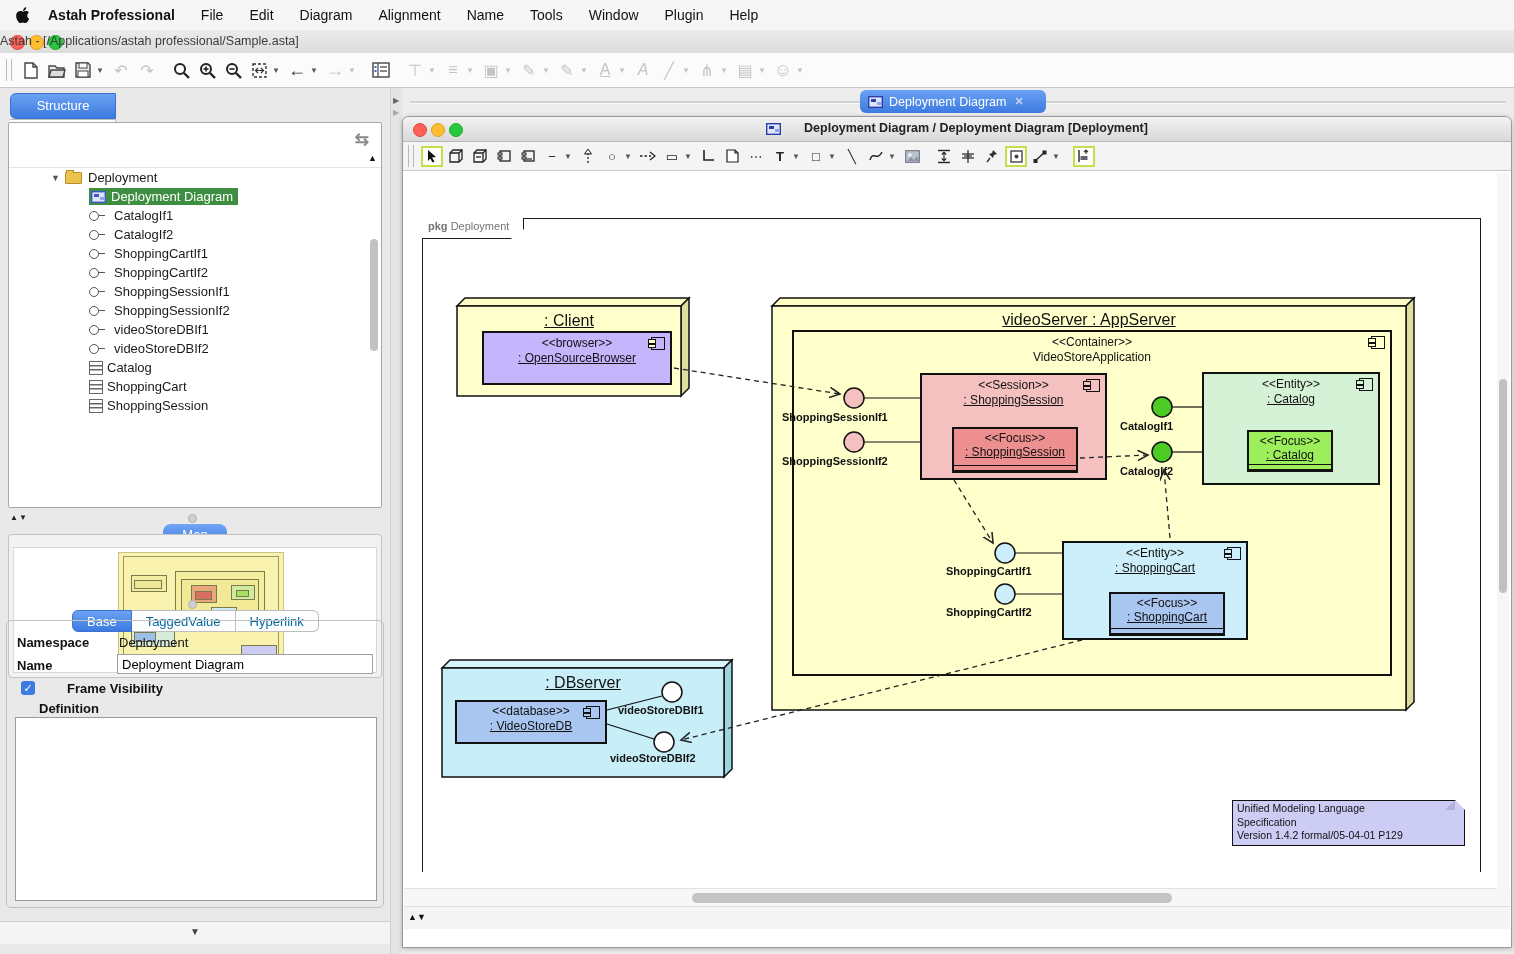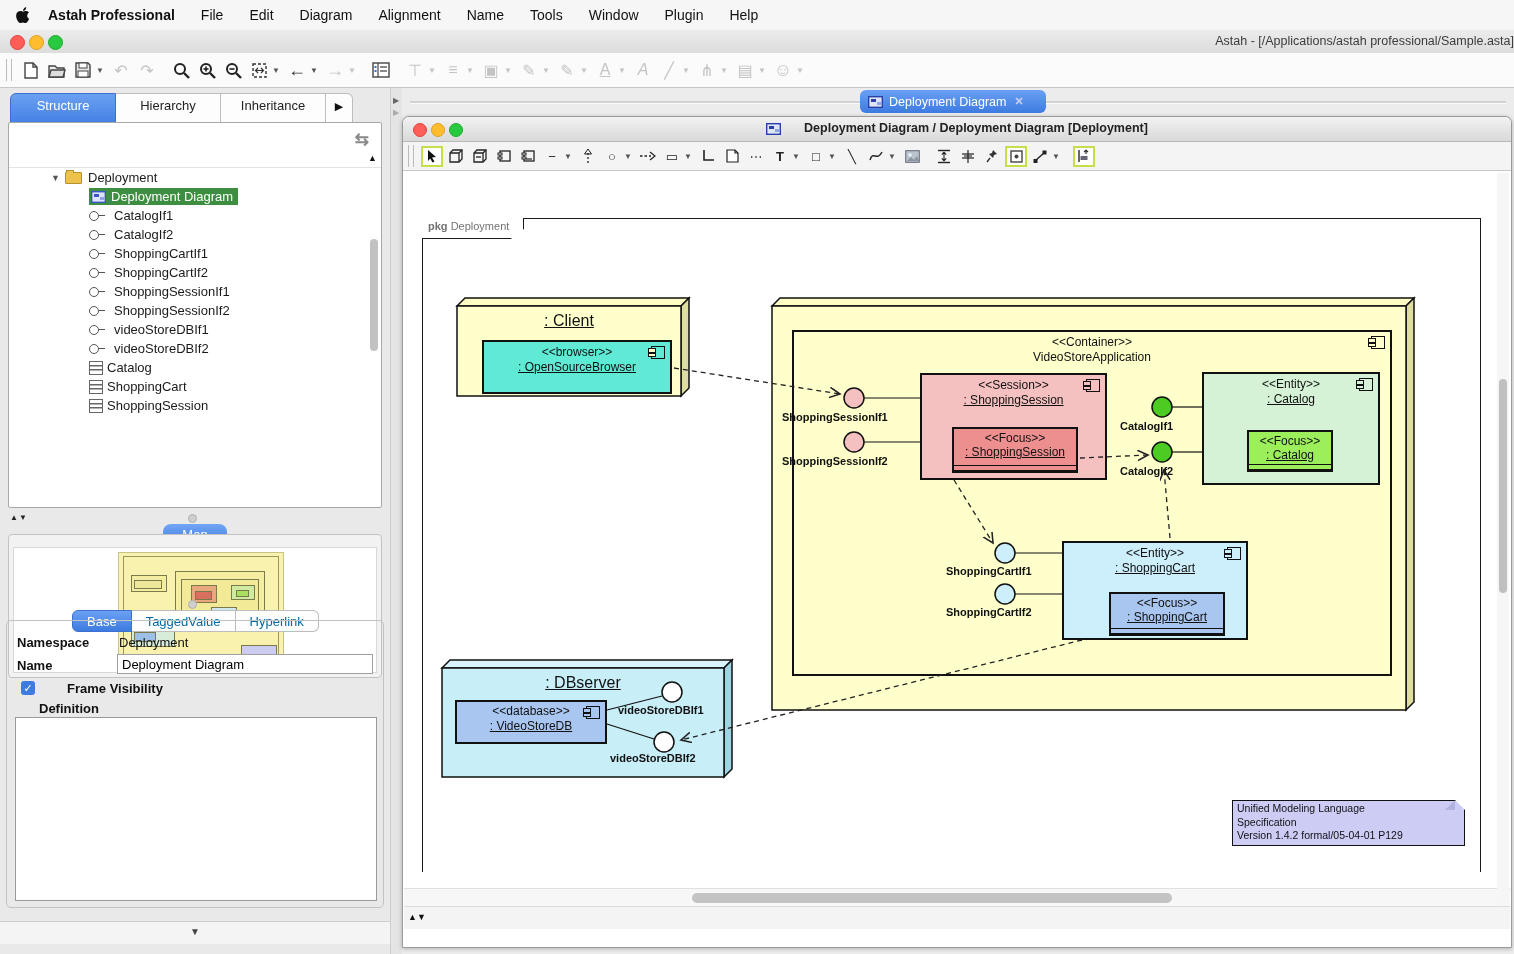--- a/index.html
+++ b/index.html
@@ -11,38 +11,38 @@
   .menubar .apple{margin:0 18px 0 16px;}
   .menubar .appname{font-weight:bold;margin-right:26px;text-align:center;}
   .menubar .mitem{margin-right:26px;}
   
   .titlebar{position:absolute;left:0;top:30px;width:100%;height:23px;
             background:linear-gradient(#ececec,#dcdcdc);border-bottom:1px solid #b5b5b5;}
   .light{position:absolute;top:5px;width:13px;height:13px;border-radius:50%;}
   .l-red{background:#ff5f57;border:1px solid #e0443e;}
   .l-yellow{background:#febc2e;border:1px solid #dea123;}
   .l-green{background:#28c840;border:1px solid #1dad2b;}
-  .wtitle{position:absolute;left:0;right:0;top:4px;text-align:right;font-size:12.5px;color:#3c3c3c;}
+  .wtitle{position:absolute;left:0;right:0;top:4px;text-align:left;font-size:12.5px;color:#3c3c3c;}
   
   .toolbar{position:absolute;left:0;top:53px;width:100%;height:35px;background:#fbfbfb;
            border-bottom:1px solid #c6c6c6;display:flex;align-items:center;padding-left:4px;box-sizing:border-box;}
   .grip{width:4px;height:22px;border-left:1px solid #bbb;border-right:1px solid #bbb;margin:0 6px 0 2px;}
   .ticon{display:inline-flex;align-items:center;justify-content:center;width:24px;height:24px;
          font-size:16px;color:#333;margin:0 1px;}
   .ticon.gray{color:#c4c4c4;}
   .dd{font-size:8px;color:#555;width:8px;margin-right:4px;}
   .dd.gray{color:#c4c4c4;}
   .tsep{width:8px;}
   
   .sidebar{position:absolute;left:0;top:88px;width:390px;bottom:0;background:#e9e9e9;}
   .vsplit{position:absolute;left:390px;top:88px;width:12px;bottom:0;background:#e4e4e4;border-left:1px solid #d0d0d0;}
   .vsplit .mini-tri{position:absolute;left:2px;font-size:8px;color:#666;}
   .main{position:absolute;left:402px;top:88px;right:0;bottom:0;background:#ececec;}
   
-  .side-tabs{position:absolute;left:10px;top:5px;display:flex;height:36px;}
+  .side-tabs{position:absolute;left:10px;top:5px;display:flex;height:36px;flex-direction:column;}
   .stab{min-width:104px;text-align:center;font-size:13px;line-height:24px;background:#fdfdfd;
         border:1px solid #bdbdbd;border-left:none;color:#222;}
   .stab:first-child{border-left:1px solid #bdbdbd;border-radius:6px 0 0 6px;}
   .stab.active{background:linear-gradient(#6ba1f3,#3d7be0);color:#fff;border-color:#3d6fd0;}
   .stab-more{width:26px;line-height:24px;text-align:center;background:#fdfdfd;border:1px solid #bdbdbd;
              border-left:none;border-radius:0 6px 6px 0;font-size:11px;color:#111;}
   
   .treebox{position:absolute;left:8px;top:34px;width:372px;height:384px;background:#fff;
            border:1px solid #a8a8a8;border-radius:2px;overflow:hidden;}
   .tree-head{position:relative;height:44px;border-bottom:1px solid #e4e4e4;}
@@ -583,23 +583,24 @@
 
           <polygon points="38,496 46,488 328,488 320,496" fill="#d9f3fa" stroke="#111" stroke-width="1.5"></polygon>
           <polygon points="320,496 328,488 328,597 320,605" fill="#9fd4e2" stroke="#111" stroke-width="1.5"></polygon>
           <rect x="38" y="496" width="282" height="109" fill="#c8eef8" stroke="#111" stroke-width="1.5"></rect>
         </svg>
 
         <div class="frame"></div>
         <div class="pkgtab"><b>pkg</b>&nbsp;<span>Deployment</span></div>
 
         <div class="dg-text underline" style="left:53px;top:139px;width:224px;">: Client</div>
+        <div class="dg-text underline" style="left:368px;top:138px;width:634px;">videoServer : AppServer</div>
         <div class="dg-text underline" style="left:38px;top:501px;width:282px;">: DBserver</div>
 
-        <div class="comp" style="left:78px;top:168px;width:190px;height:54px;background:#5eead4;">
+        <div class="comp" style="left:78px;top:159px;width:190px;height:54px;background:#c4b5fd;">
           <span class="comp-icon" style="--f:#ffffcc;"></span>
           <div>&lt;&lt;browser&gt;&gt;</div>
           <div class="underline">: OpenSourceBrowser</div>
         </div>
 
         <div class="comp" style="left:388px;top:158px;width:600px;height:346px;background:#ffffcc;">
           <span class="comp-icon" style="--f:#ffffcc;"></span>
           <div>&lt;&lt;Container&gt;&gt;</div>
           <div>VideoStoreApplication</div>
         </div>

